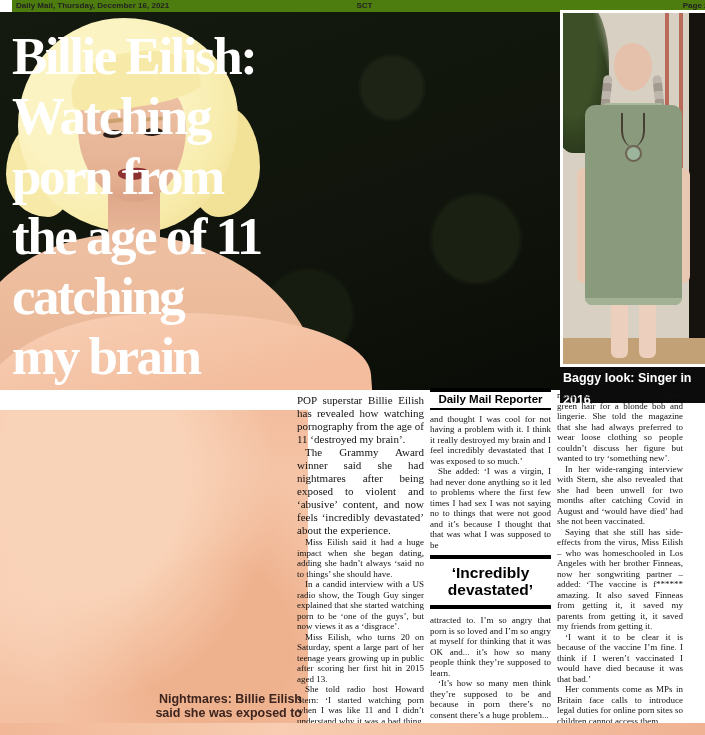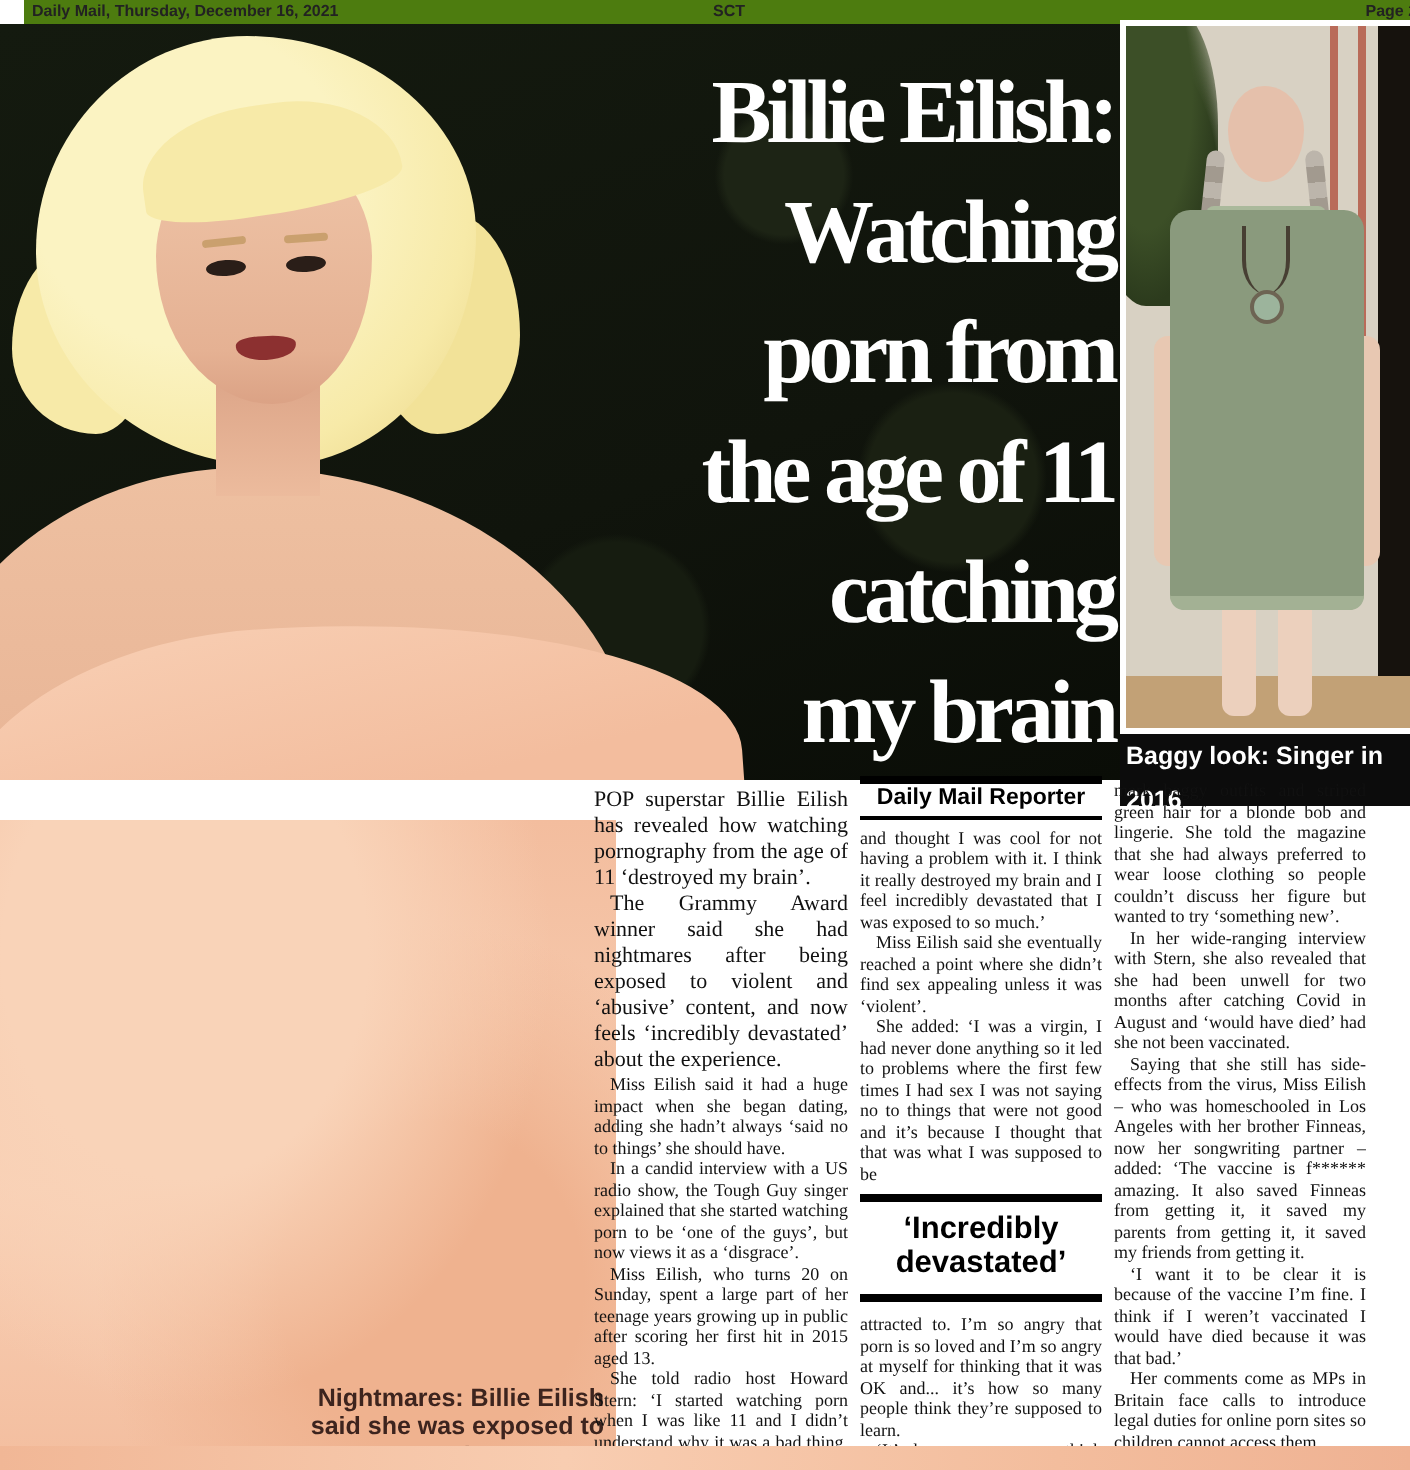--- a/index.html
+++ b/index.html
@@ -44,23 +44,23 @@
     border-radius:45% 55% 60% 60%/40% 40% 70% 70%; transform:rotate(-3deg); }
   .neck { position:absolute; left:108px; top:178px; width:52px; height:58px;
     background:linear-gradient(180deg,#dda689,#ecbb9d); }
   .shoulders { position:absolute; left:-40px; top:222px; width:360px; height:175px;
     background:linear-gradient(180deg,#eec0a1 0%, #e8b495 100%); border-radius:45% 55% 0 0/80% 90% 0 0; }
   .gown-top { position:absolute; left:-30px; top:300px; width:400px; height:110px;
     background:linear-gradient(170deg,var(--peach-light) 0%, var(--peach) 70%);
     border-radius:40% 60% 0 0/90% 70% 0 0; transform:rotate(-4deg); }
 
   
-  .headline { position:absolute; right:3px; top:14px; width:545px; text-align:right; z-index:5;
+  .headline { position:absolute; right:3px; top:14px; width:545px; z-index:5;
     font-family:"Liberation Serif", serif; font-weight:bold; color:#fff;
-    font-size:45px; line-height:60px; letter-spacing:-2.5px; }
+    font-size:53px; line-height:60px; letter-spacing:-2.5px; }
   .headline span { display:block; }
 
   
   .dress-area { position:absolute; left:0; top:390px; width:308px; height:333px;
     background:
       radial-gradient(ellipse at 30% 20%, #f9d3b8 0 30%, transparent 60%),
       radial-gradient(ellipse at 70% 70%, #efb28f 0 25%, transparent 55%),
       linear-gradient(180deg, var(--peach) 0%, var(--peach-light) 55%, var(--peach) 100%); margin-top: 20px; }
   .main-caption { position:absolute; right:6px; bottom:8px; width:158px; text-align:right;
     font-family:"Liberation Sans", sans-serif; font-weight:bold; font-size:12.5px; line-height:14.5px;
@@ -177,29 +177,28 @@
     <div class="necklace"></div>
     <div class="pendant"></div>
   </div>
   <div class="sec-caption">Baggy look: Singer in 2016</div>
 
   <div class="col col-1">
     <p class="intro first">POP superstar Billie Eilish has revealed how watching pornography from the age of 11 ‘destroyed my brain’.</p>
     <p class="intro ind">The Grammy Award winner said she had nightmares after being exposed to violent and ‘abusive’ content, and now feels ‘incredibly devastated’ about the experience.</p>
     <p class="ind">Miss Eilish said it had a huge impact when she began dating, adding she hadn’t always ‘said no to things’ she should have.</p>
     <p class="ind">In a candid interview with a US radio show, the Tough Guy singer explained that she started watching porn to be ‘one of the guys’, but now views it as a ‘disgrace’.</p>
-    <p class="ind">Miss Eilish, who turns 20 on Sunday, spent a large part of her teenage years growing up in public after scoring her first hit in 2015 aged 13.</p>
+    <p class="ind">Miss Eilish, who turns 20 on Saturday, spent a large part of her teenage years growing up in public after scoring her first hit in 2015 aged 13.</p>
     <p class="ind">She told radio host Howard Stern: ‘I started watching porn when I was like 11 and I didn’t understand why it was a bad thing. I thought that was how you learned to have sex.</p>
 
   </div>
 
   <div class="col col-2">
     <div class="byline">Daily Mail Reporter</div>
     <p>and thought I was cool for not having a problem with it. I think it really destroyed my brain and I feel incredibly devastated that I was exposed to so much.’</p>
-    <p class="ind">Miss Eilish said she eventually reached a point where she didn’t find sex appealing unless it was ‘violent’.</p>
     <p class="ind">She added: ‘I was a virgin, I had never done anything so it led to problems where the first few times I had sex I was not saying no to things that were not good and it’s because I thought that that was what I was supposed to be</p>
     <div class="pullquote">‘Incredibly devastated’</div>
     <p>attracted to. I’m so angry that porn is so loved and I’m so angry at myself for thinking that it was OK and... it’s how so many people think they’re supposed to learn.</p>
     <p class="ind">‘It’s how so many men think they’re supposed to be and because in porn there’s no consent there’s a huge problem...</p>
 
   </div>
 
   <div class="col col-3">
     <p>mark baggy outfits and striped green hair for a blonde bob and lingerie. She told the magazine that she had always preferred to wear loose clothing so people couldn’t discuss her figure but wanted to try ‘something new’.</p>
     <p class="ind">In her wide-ranging interview with Stern, she also revealed that she had been unwell for two months after catching Covid in August and ‘would have died’ had she not been vaccinated.</p>

